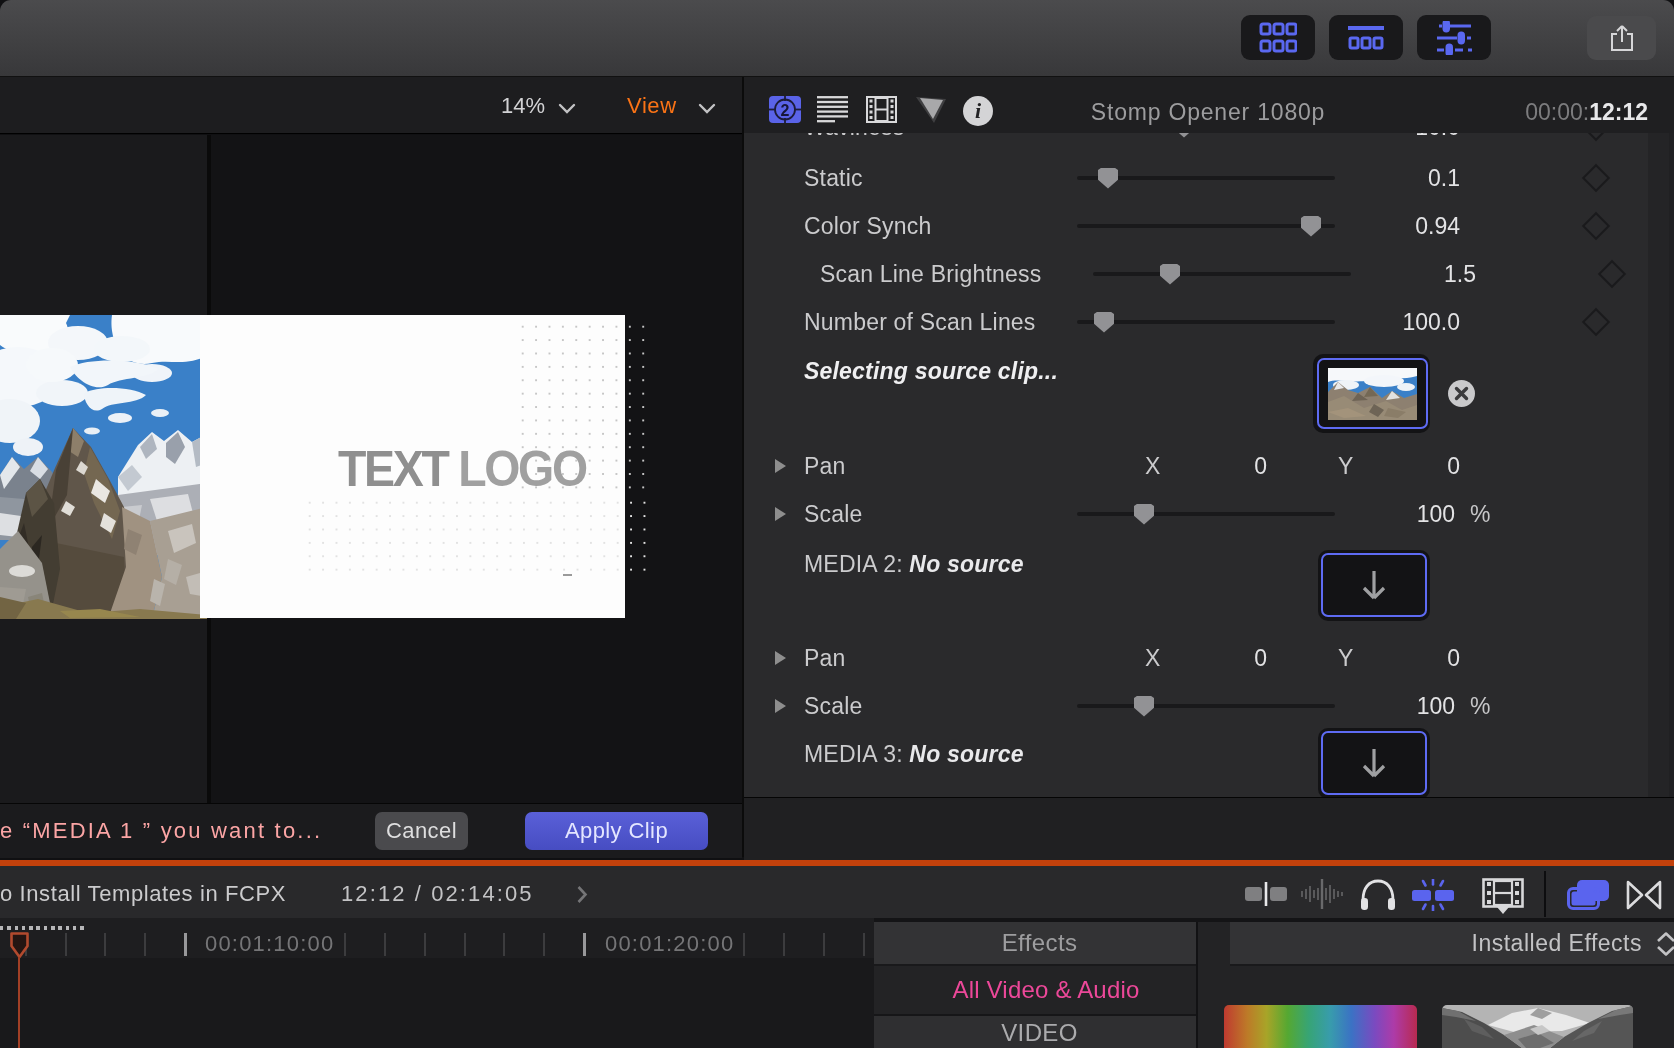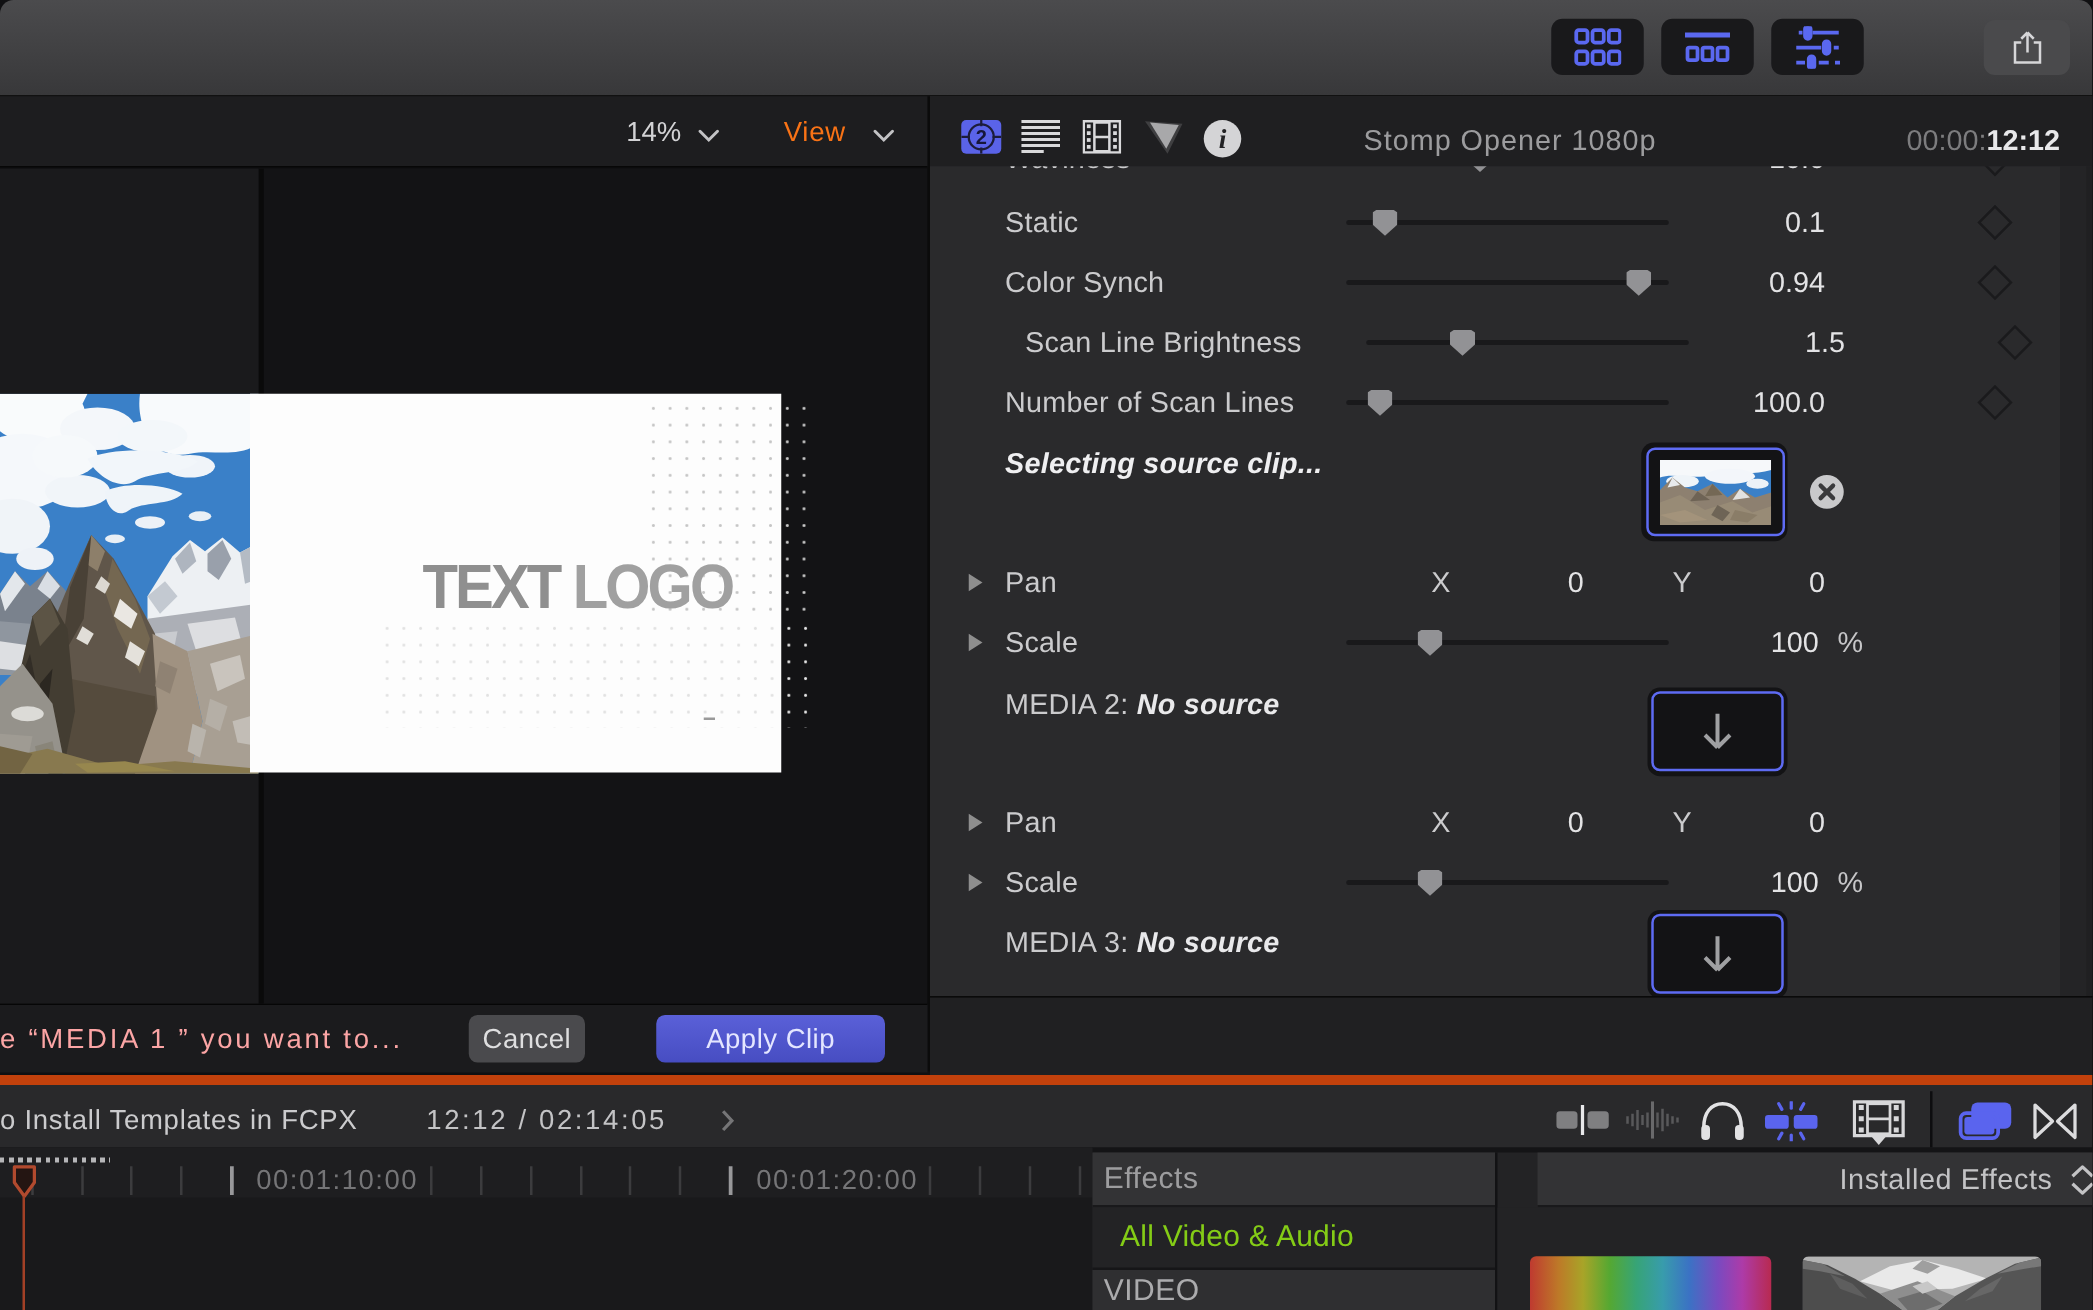--- a/index.html
+++ b/index.html
@@ -26,22 +26,22 @@
   .ilabel{position:absolute;left:60px;top:50%;transform:translateY(-50%);font-size:23px;color:#cbcbcd;white-space:nowrap;letter-spacing:0.2px;}
   .ival{position:absolute;top:50%;transform:translateY(-50%);font-size:23px;color:#e3e3e5;text-align:right;}
   .track{position:absolute;left:333px;top:50%;width:258px;height:3.5px;background:#19191b;margin-top:-1.75px;border-radius:2px;}
   .knob{position:absolute;top:50%;width:20px;height:21px;margin-top:-10.5px;background:#929295;
         clip-path:polygon(18% 0,82% 0,100% 12%,100% 58%,50% 100%,0 58%,0 12%);}
   .diamond{position:absolute;left:842px;top:50%;width:16px;height:16px;border:2.5px solid #1a1a1c;transform:translateY(-50%) rotate(45deg);}
   .disc{position:absolute;left:31px;top:50%;margin-top:-7px;width:0;height:0;border-left:11px solid #8e8e8e;border-top:7px solid transparent;border-bottom:7px solid transparent;}
   
   #dialog{left:0;top:803px;width:742px;height:55px;background:#1b1b1d;border-top:1px solid #060606;box-sizing:border-box;}
   #rstrip{left:744px;top:797px;width:930px;height:63px;background:#202022;border-top:1px solid #050505;box-sizing:border-box;}
-  #toolbar{left:0;top:860px;width:1674px;height:58px;background:#29292b;border-top:8px solid #c2410c;box-sizing:border-box;}
-  #bottomsec{left:0;top:918px;width:1458px;height:130px;background:#19191b;}
+  #toolbar{left:0;top:860px;width:1674px;height:58px;background:#29292b;border-top:6px solid #c2410c;box-sizing:border-box;}
+  #bottomsec{left:0;top:918px;width:1458px;height:130px;background:#19191b;text-align:center;}
   #ruler{left:0;top:0;width:874px;height:40px;background:#1e1e20;}
   #effects{left:874px;top:0;width:800px;height:130px;background:#232325;}
   .btnpill{position:absolute;border-radius:7px;font-size:22px;text-align:center;letter-spacing:0.4px;}
 </style>
 </head>
 <body>
 <div id="stage">
 
   <div class="abs" id="topbar"></div>
   <div class="topbtn" style="left:1241px;" id="tb1">
@@ -450,21 +450,21 @@
       <path d="M2.5 1.5 H18.5 V14 L10.5 25 L2.5 14 Z" fill="#241512" stroke="#b24a2e" stroke-width="2.6" stroke-linejoin="round"></path>
     </svg>
     <div class="abs" style="left:17.5px;top:39px;width:2.5px;height:91px;background:#a24026;"></div>
 
     <div class="abs" id="effects">
       <div class="abs" style="left:0;top:0;width:800px;height:4px;background:#141416;"></div>
       <div class="abs" style="left:0;top:4px;width:322px;height:44px;background:#333335;border-bottom:2px solid #19191b;box-sizing:border-box;">
         <div style="margin-left:9px;line-height:42px;font-size:24px;color:#9d9d9f;letter-spacing:0.4px;">Effects</div>
       </div>
       <div class="abs" style="left:0;top:48px;width:322px;height:50px;background:#232325;border-bottom:2px solid #161618;box-sizing:border-box;">
-        <div style="margin-left:22px;line-height:48px;font-size:24px;color:#84cc16;letter-spacing:0.2px;">All Video &amp; Audio</div>
+        <div style="margin-left:22px;line-height:48px;font-size:24px;color:#ec4899;letter-spacing:0.2px;">All Video &amp; Audio</div>
       </div>
       <div class="abs" style="left:0;top:98px;width:322px;height:32px;background:#2f2f31;">
         <div style="margin-left:9px;line-height:34px;font-size:24px;color:#ababad;letter-spacing:0.4px;">VIDEO</div>
       </div>
       <div class="abs" style="left:322px;top:4px;width:2px;height:126px;background:#121214;"></div>
       <div class="abs" style="left:324px;top:4px;width:476px;height:44px;background:#333335;border-bottom:2px solid #19191b;box-sizing:border-box;margin-left:32px;">
         <div style="position:absolute;right:64px;line-height:42px;font-size:23px;color:#c3c3c5;letter-spacing:0.5px;">Installed Effects</div>
         <svg style="position:absolute;right:29px;top:10px;" width="22" height="24" viewBox="0 0 22 24">
           <path d="M3 9 L11 1.5 L19 9 M3 15 L11 22.5 L19 15" fill="none" stroke="#c3c3c5" stroke-width="2.6" stroke-linejoin="round"></path>
         </svg>

